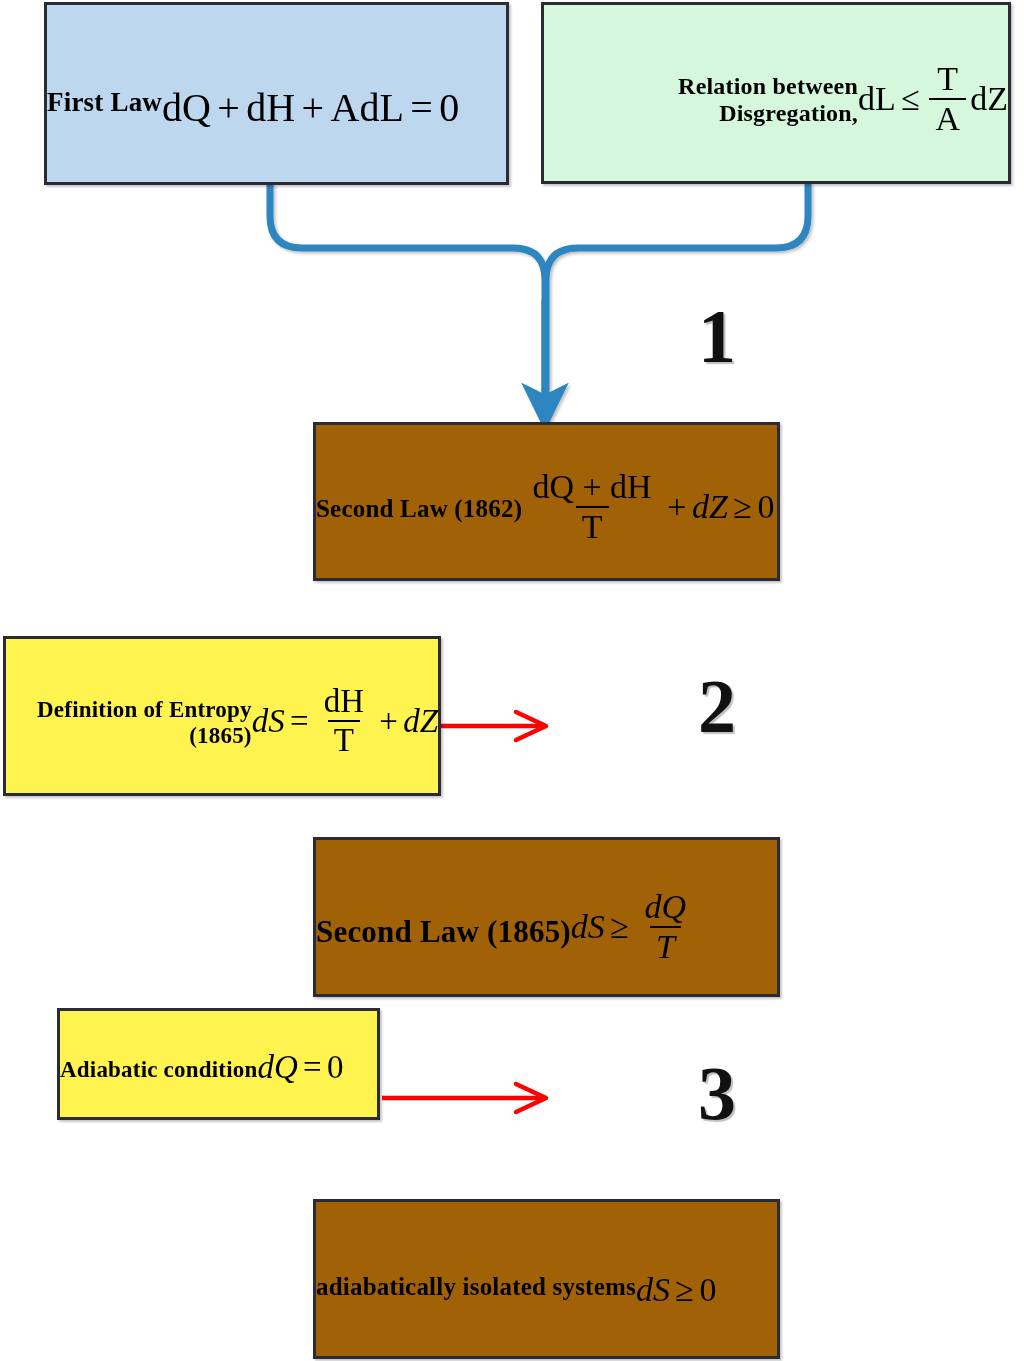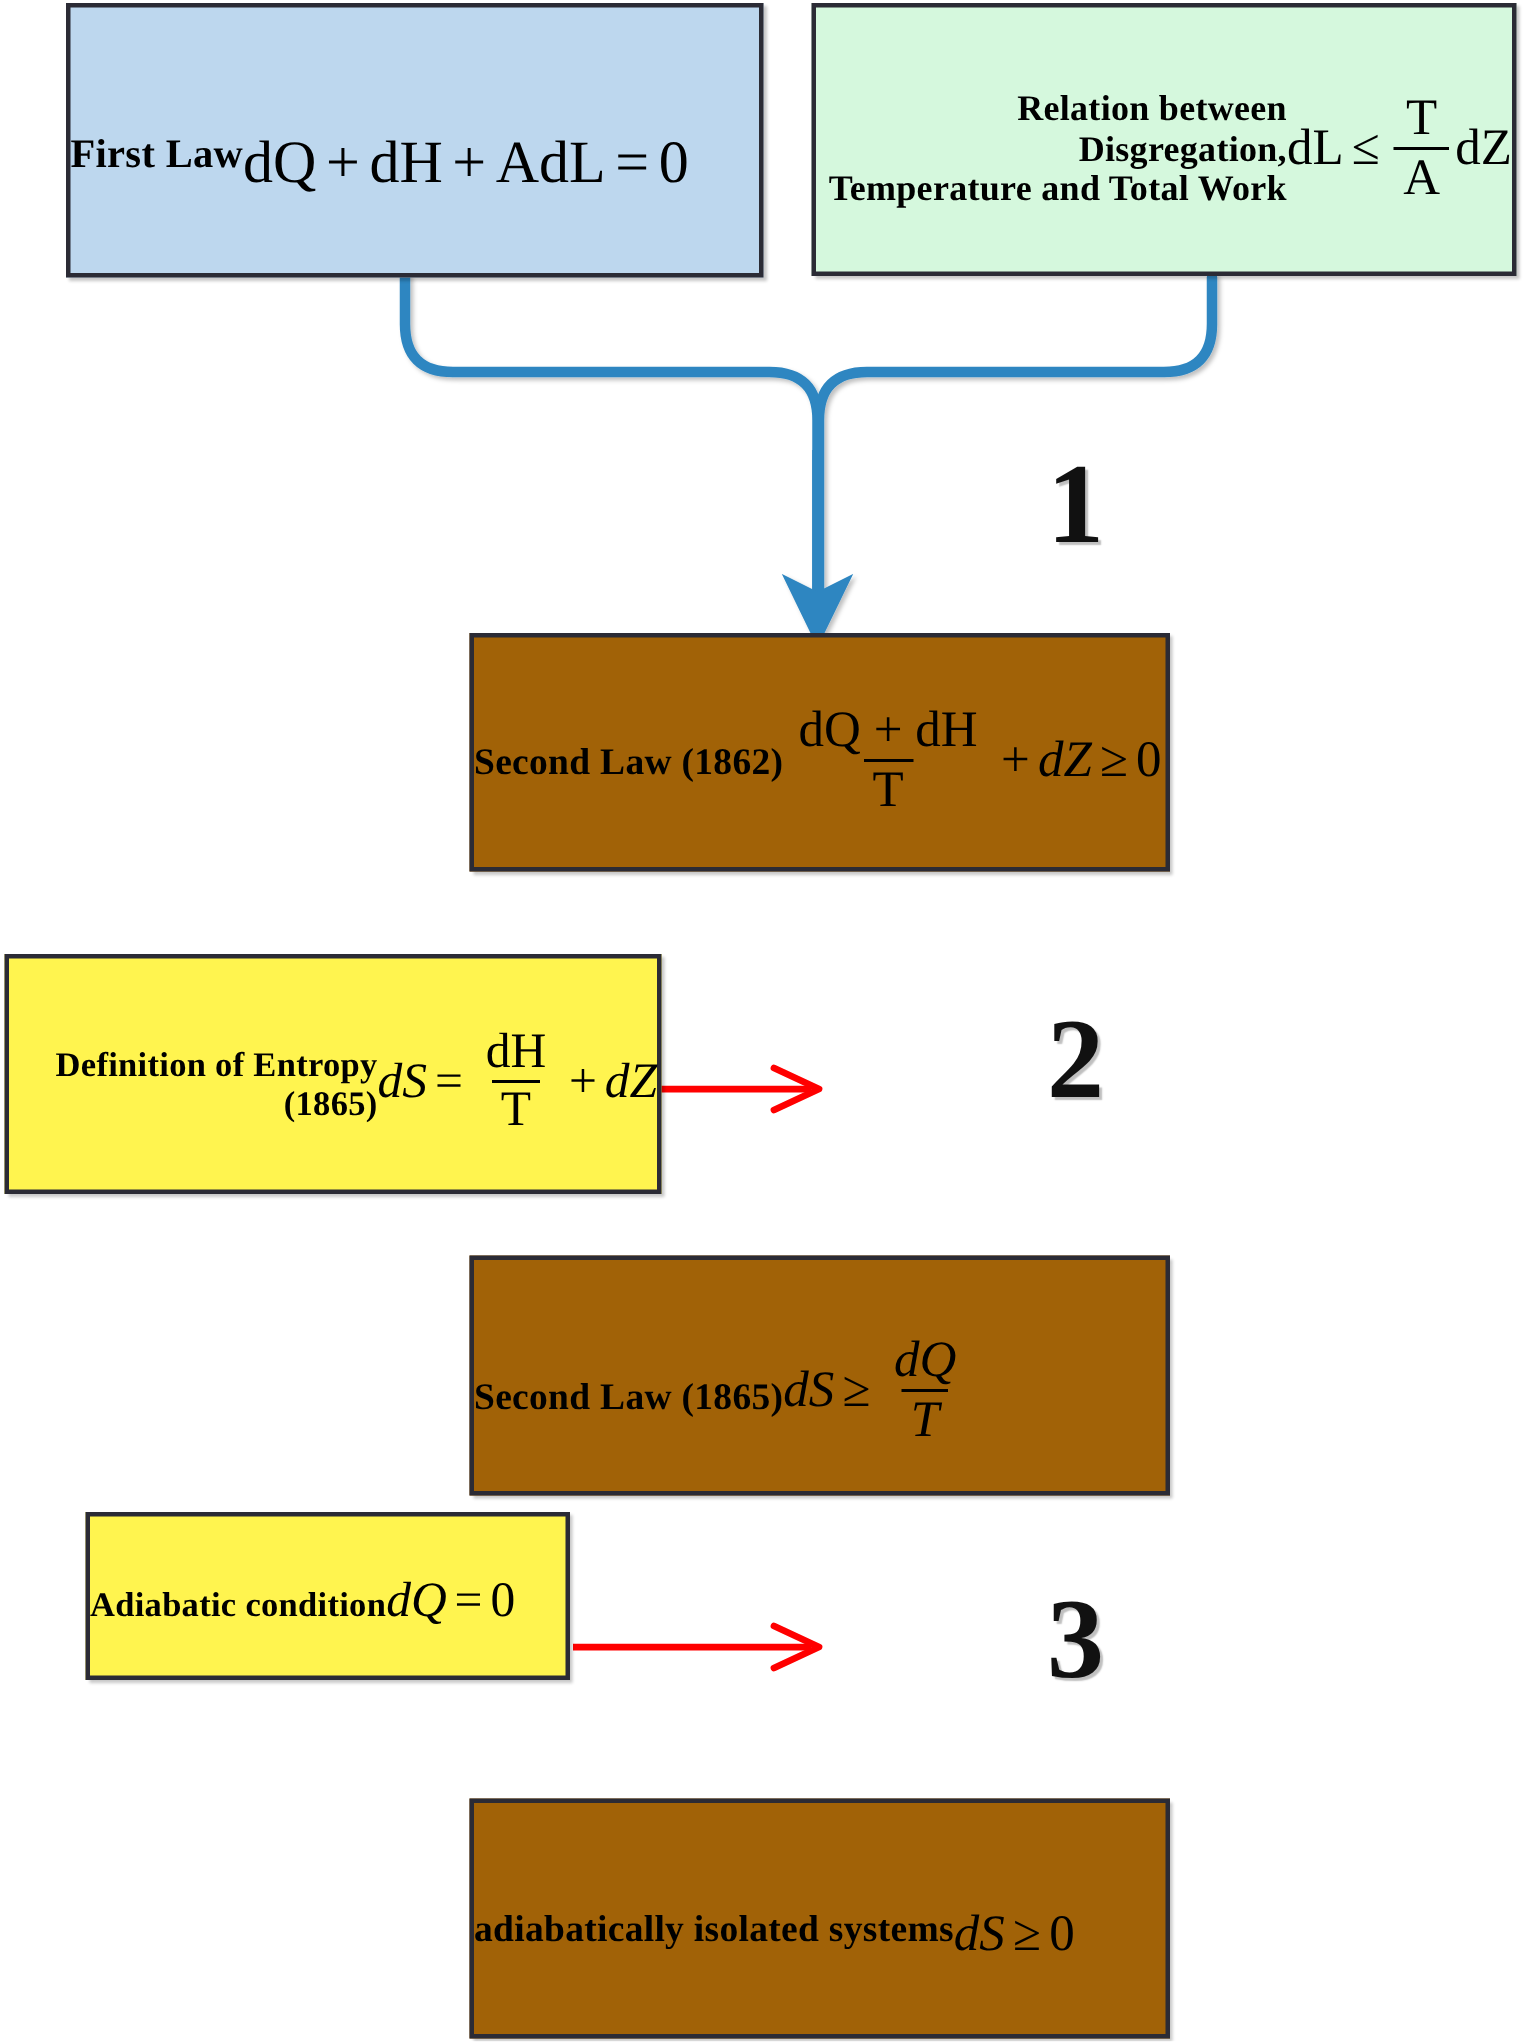--- a/index.html
+++ b/index.html
@@ -63,21 +63,21 @@
 
   #box-relation .title       { font-size: 24px; margin-top: 14px; }
   #box-relation .formula     { font-size: 34px; margin-top: 12px; }
 
   #box-second-1862 .title    { font-size: 25px; margin-top: 14px; }
   #box-second-1862 .formula  { font-size: 34px; margin-top: 10px; }
 
   #box-entropy-def .title    { font-size: 23px; margin-top: 14px; }
   #box-entropy-def .formula  { font-size: 33px; margin-top: 10px; }
 
-  #box-second-1865 .title    { font-size: 25px; margin-top: 30px; }
+  #box-second-1865 .title    { font-size: 31px; margin-top: 30px; }
   #box-second-1865 .formula  { font-size: 34px; margin-top: 20px; }
 
   #box-adiabatic .title      { font-size: 23px; margin-top: 12px; }
   #box-adiabatic .formula    { font-size: 33px; margin-top: 6px; }
 
   #box-second-adiabat .title   { font-size: 25px; margin-top: 16px; }
   #box-second-adiabat .formula { font-size: 34px; margin-top: 22px; }
 
   
   .mi { font-style: italic; font-family: "Liberation Serif","DejaVu Serif",serif; }
@@ -175,21 +175,20 @@
       <span class="op mu">+</span>
       <span class="mu">AdL</span>
       <span class="op mu">=</span>
       <span class="mu">0</span>
     </div>
   </div>
 
   <div class="box green" id="box-relation">
     <div class="title">
       <div>Relation between Disgregation,</div>
-      <div>Temperature and Total Work</div>
     </div>
     <div class="formula">
       <span class="mu">dL</span>
       <span class="op mu">≤</span>
       <span class="frac">
         <span class="num mu">T</span>
         <span class="den mu">A</span>
       </span>
       <span class="mu">dZ</span>
     </div>

